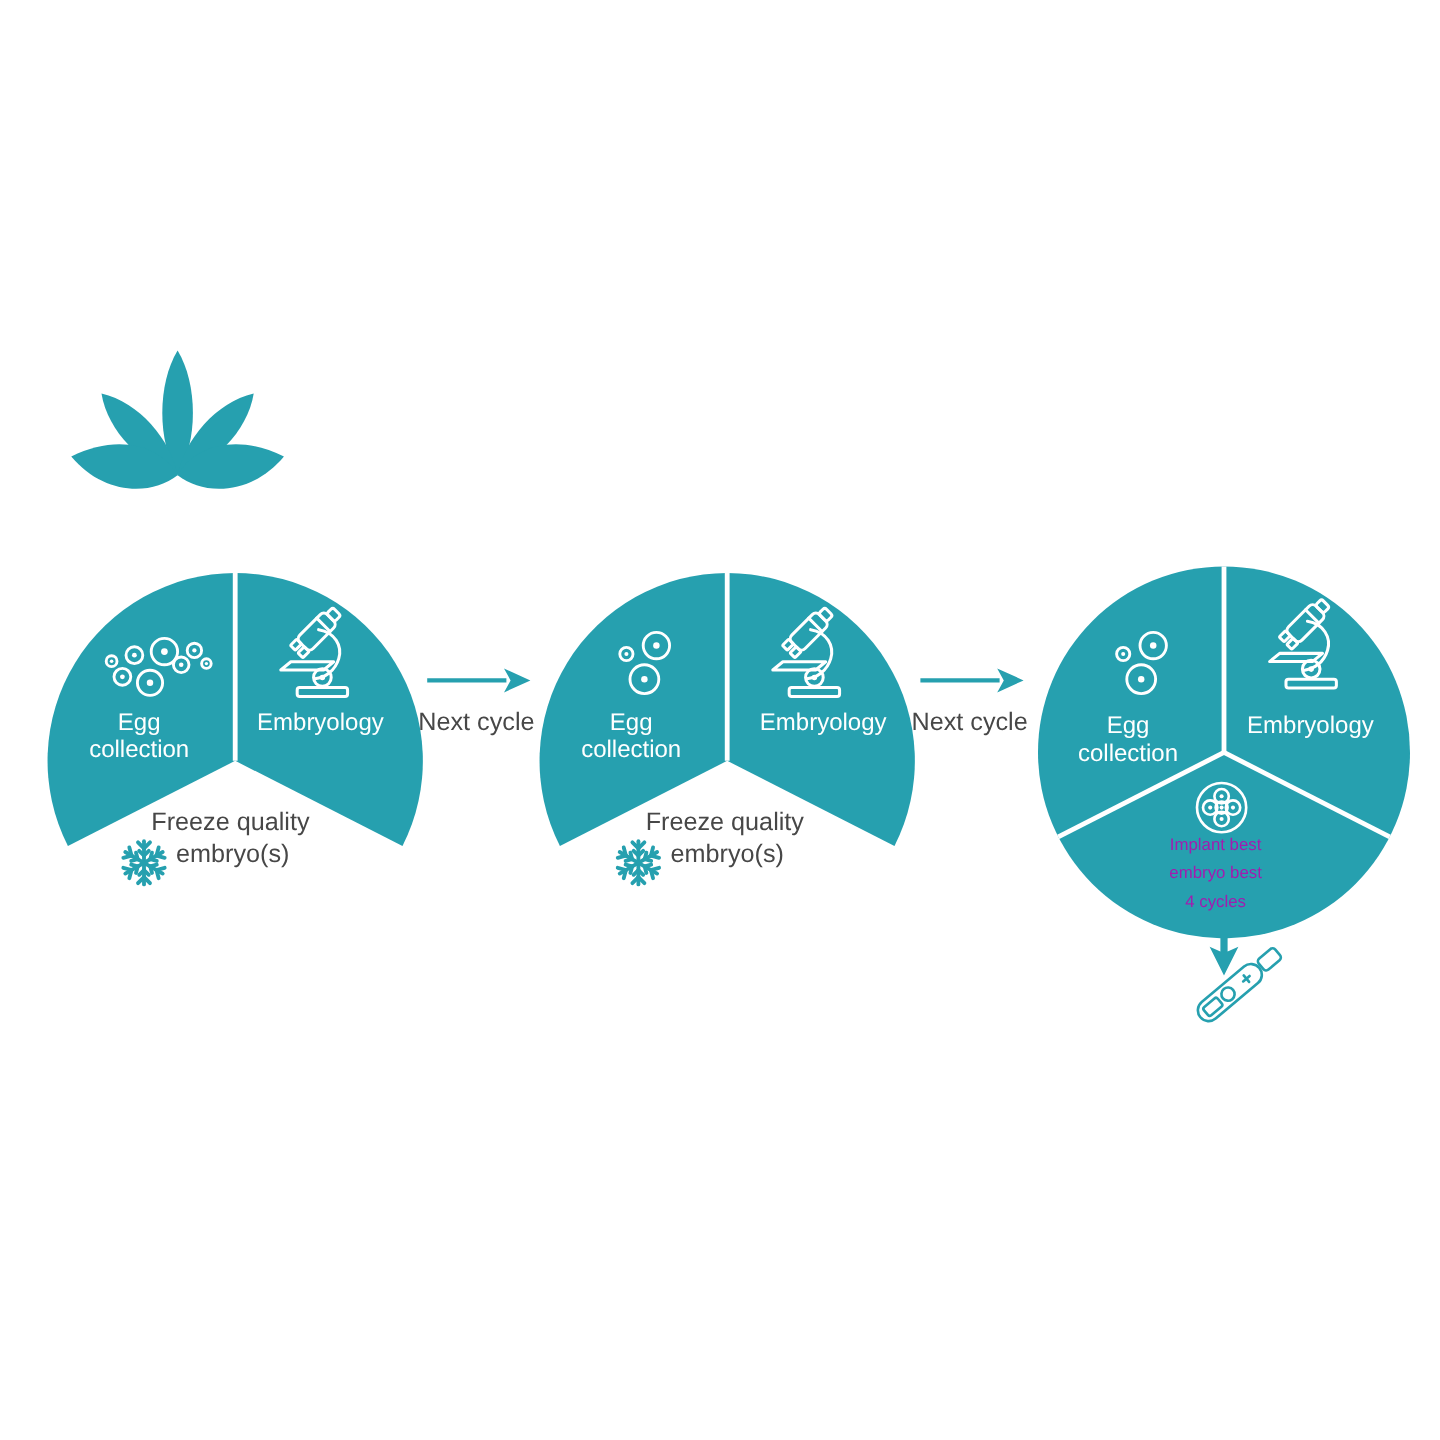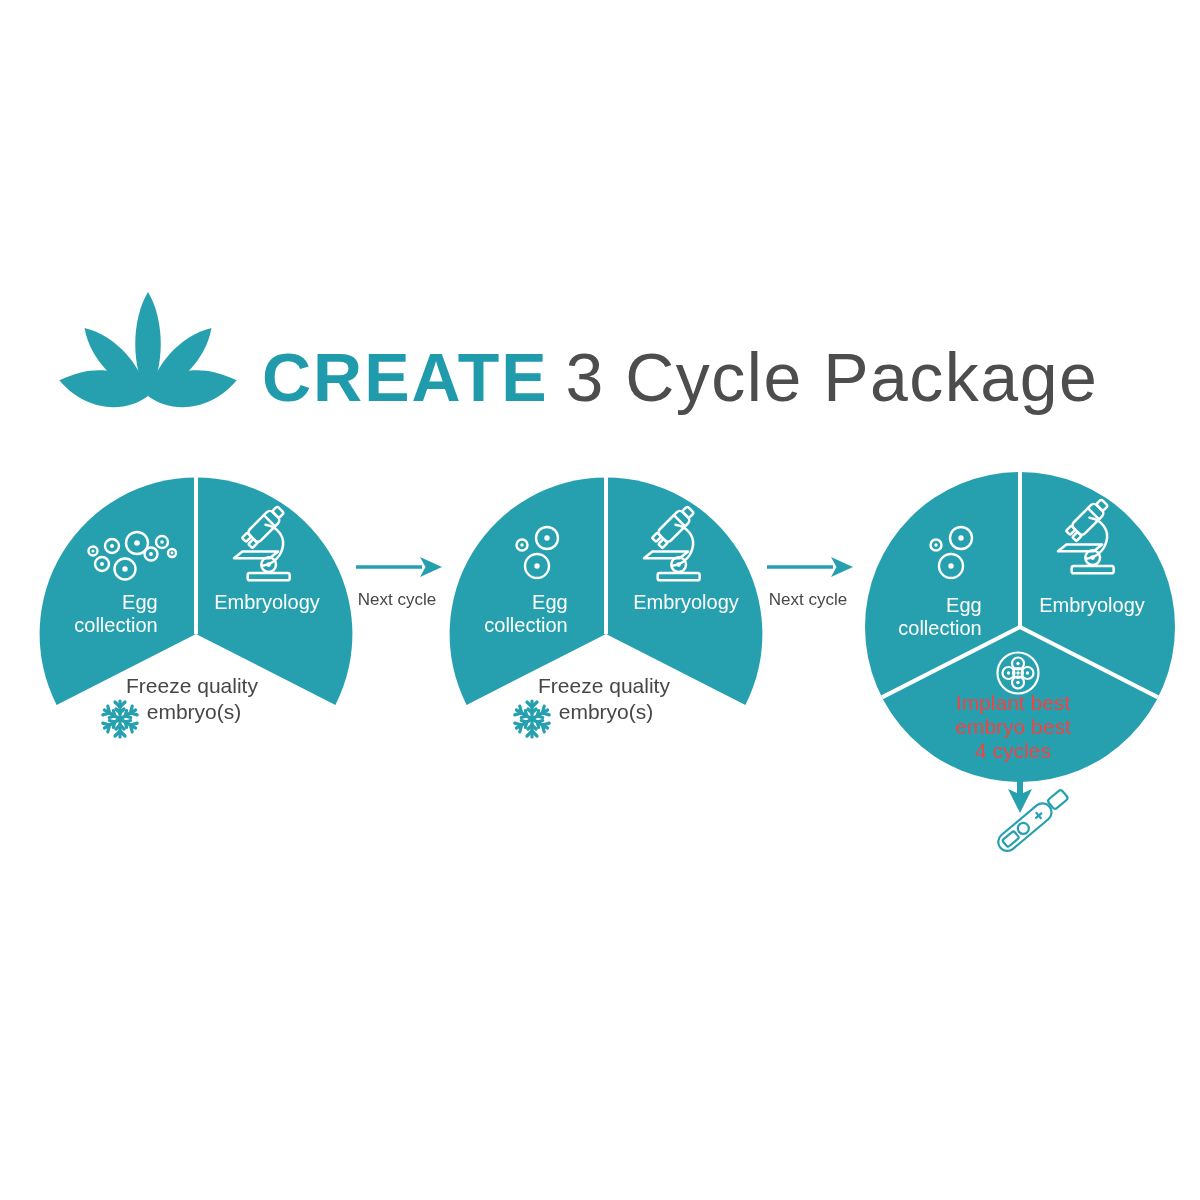--- a/index.html
+++ b/index.html
@@ -7,24 +7,24 @@
     position:relative;width:1200px;height:1200px;background:#fff;overflow:hidden;
     font-family:"Liberation Sans",sans-serif;
   }
   .abs{position:absolute;}
   .ctr{transform:translateX(-50%);text-align:center;}
   
   .title{left:262px;top:338px;display:flex;align-items:baseline;gap:17px;white-space:nowrap;}
   .brand{font-size:68px;font-weight:700;color:var(--brand_teal);letter-spacing:2px;}
   .title-rest{font-size:68px;font-weight:400;color:var(--dark);letter-spacing:1.5px;}
   
-  .seg-label{color:#fff;font-size:20px;line-height:23px;text-align:right;}
+  .seg-label{color:#fff;font-size:20px;line-height:23px;}
   .freeze-label{color:var(--gray);font-size:21px;line-height:24px;}
-  .implant-label{color:#ef4444;font-size:21px;line-height:24px;}
-  .next-label{color:var(--gray);font-size:17px;}
+  .implant-label{color:#a21caf;font-size:14px;line-height:24px;}
+  .next-label{color:var(--gray);font-size:21px;}
   
   .f-teal{fill:var(--teal);}
   .s-white{stroke:#fff;}
   .teal-ico{color:var(--teal);}
   .white-ico{color:#fff;}
 </style>
 </head>
 <body>
 
 <svg width="0" height="0" style="position:absolute" aria-hidden="true">
@@ -128,24 +128,20 @@
   <svg class="abs" style="left:58px;top:278px" width="190" height="150" viewBox="0 0 190 150">
     <g class="f-teal">
       <path transform="translate(90,118)" d="M0,0 C-17,-28 -17,-76 0,-104 C17,-76 17,-28 0,0 Z"></path>
       <path transform="translate(90,118) rotate(-43)" d="M0,0 C-16,-26 -18,-66 0,-93 C18,-66 16,-26 0,0 Z"></path>
       <path transform="translate(90,118) rotate(43)" d="M0,0 C-16,-26 -18,-66 0,-93 C18,-66 16,-26 0,0 Z"></path>
       <path transform="translate(90,118) rotate(-80)" d="M0,0 C-21,-19 -27,-58 0,-90 C26,-55 22,-18 0,0 Z"></path>
       <path transform="translate(90,118) rotate(80)" d="M0,0 C21,-19 27,-58 0,-90 C-26,-55 -22,-18 0,0 Z"></path>
     </g>
   </svg>
 
-  <div class="abs title">
-    <span class="brand">CREATE</span>
-    <span class="title-rest">3 Cycle Package</span>
-  </div>
 
   <svg class="abs" style="left:36px;top:474px" width="320" height="320" viewBox="0 0 320 320">
     <path class="f-teal" d="M160,160 L160,3.5 A156.5,156.5 0 0 0 20.6,230.9 Z"></path>
     <path class="f-teal" d="M160,160 L160,3.5 A156.5,156.5 0 0 1 299.4,230.9 Z"></path>
     <line class="s-white" x1="160" y1="2" x2="160" y2="160" stroke-width="4"></line>
     <g fill="none" stroke="#fff" stroke-width="2.4">
       <circle cx="57" cy="77" r="4.5"></circle>
         <circle cx="57" cy="77" r="1.5" fill="#fff" stroke="none"></circle>
       <circle cx="76" cy="72" r="7"></circle>
         <circle cx="76" cy="72" r="2" fill="#fff" stroke="none"></circle>

